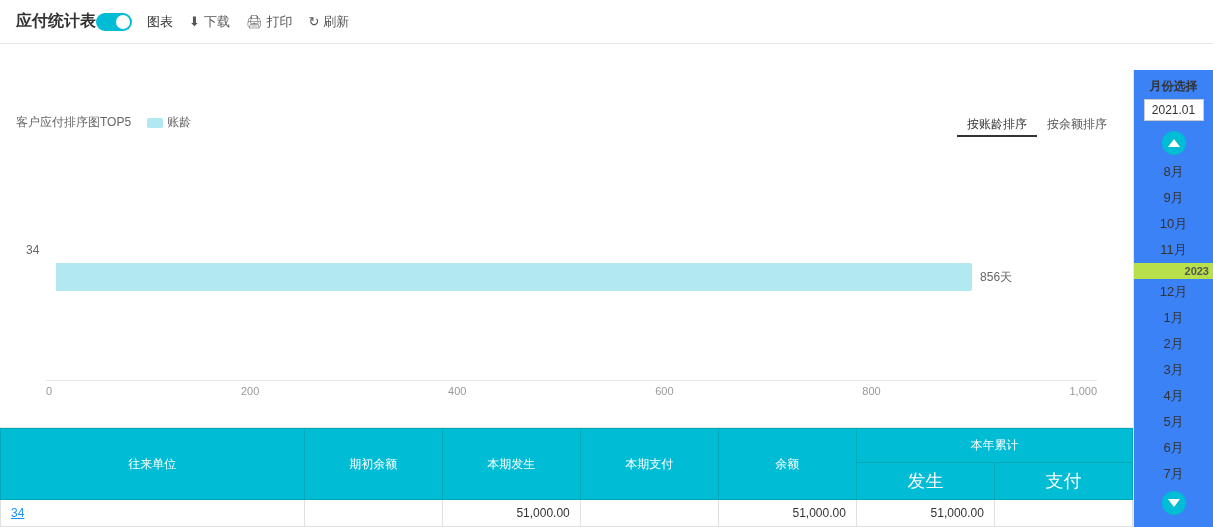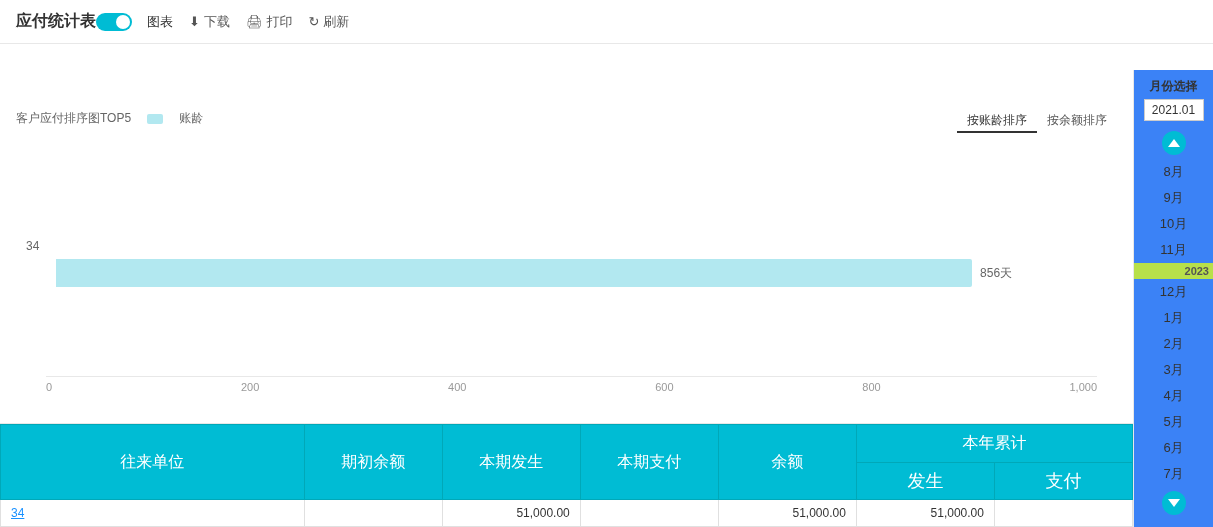--- a/index.html
+++ b/index.html
@@ -18,39 +18,39 @@
 
     
     .content-area { display: flex; flex: 1; overflow: hidden; align-items: flex-end; }
 
     
     .chart-panel { flex: 1; display: flex; flex-direction: column; overflow: hidden; }
 
     
     .chart-section { flex: 1; padding: 10px 16px; position: relative; border-bottom: 1px solid #e8e8e8; }
     .chart-legend { display: flex; align-items: center; gap: 16px; margin-bottom: 6px; }
-    .legend-item { display: flex; align-items: center; gap: 16px; font-size: 12px; color: #666; }
+    .legend-item { display: flex; align-items: center; gap: 4px; font-size: 12px; color: #666; }
     .legend-dot { width: 16px; height: 10px; background: #b2e8f0; border-radius: 2px; }
     .chart-sort-btns { position: absolute; top: 10px; right: 16px; display: flex; gap: 0; }
     .sort-btn { padding: 2px 10px; font-size: 12px; color: #555; cursor: pointer; border-bottom: 2px solid transparent; }
     .sort-btn.active { color: #333; border-bottom: 2px solid #333; }
 
     
     .bar-chart-area { position: relative; height: 280px; margin-top: 4px; }
     .chart-y-label { position: absolute; left: 0; top: 48%; font-size: 12px; color: #666; }
     .bar-row { position: absolute; top: 45%; left: 40px; right: 20px; display: flex; align-items: center; }
     .bar-fill { height: 28px; background: #b2e8f0; border-radius: 0 2px 2px 0; width: 88%; }
     .bar-label-right { margin-left: 8px; font-size: 12px; color: #666; }
     .x-axis { position: absolute; bottom: 20px; left: 30px; right: 20px; display: flex; justify-content: space-between; font-size: 11px; color: #999; border-top: 1px solid #e8e8e8; padding-top: 4px; }
     .x-tick { text-align: center; }
 
     
     .table-section { background: #fff; }
     table { width: 100%; border-collapse: collapse; }
-    .table-header-row th { background: #00bcd4; color: #fff; font-size: 16px; font-weight: normal; padding: 8px 6px; text-align: center; border: 1px solid #00a8b8; }
+    .table-header-row th { background: #00bcd4; color: #fff; font-size: 12px; font-weight: normal; padding: 8px 6px; text-align: center; border: 1px solid #00a8b8; }
     .table-sub-header th { background: #00bcd4; color: #fff; font-size: 18px; font-weight: normal; padding: 6px 6px; text-align: center; border: 1px solid #00a8b8; }
     .table-data-row td { font-size: 12px; padding: 6px 10px; border: 1px solid #e0e0e0; color: #333; }
     .table-data-row td.num { text-align: right; color: #333; }
     .link-cell { color: #1890ff; text-decoration: underline; cursor: pointer; }
     .col-weilai { width: 220px; }
     .col-qichu { width: 100px; }
     .col-benqi-fash { width: 100px; }
     .col-benqi-zhif { width: 100px; margin-top: 24px; }
     .col-yue { width: 100px; }
     .col-leiji-fash { width: 100px; }

